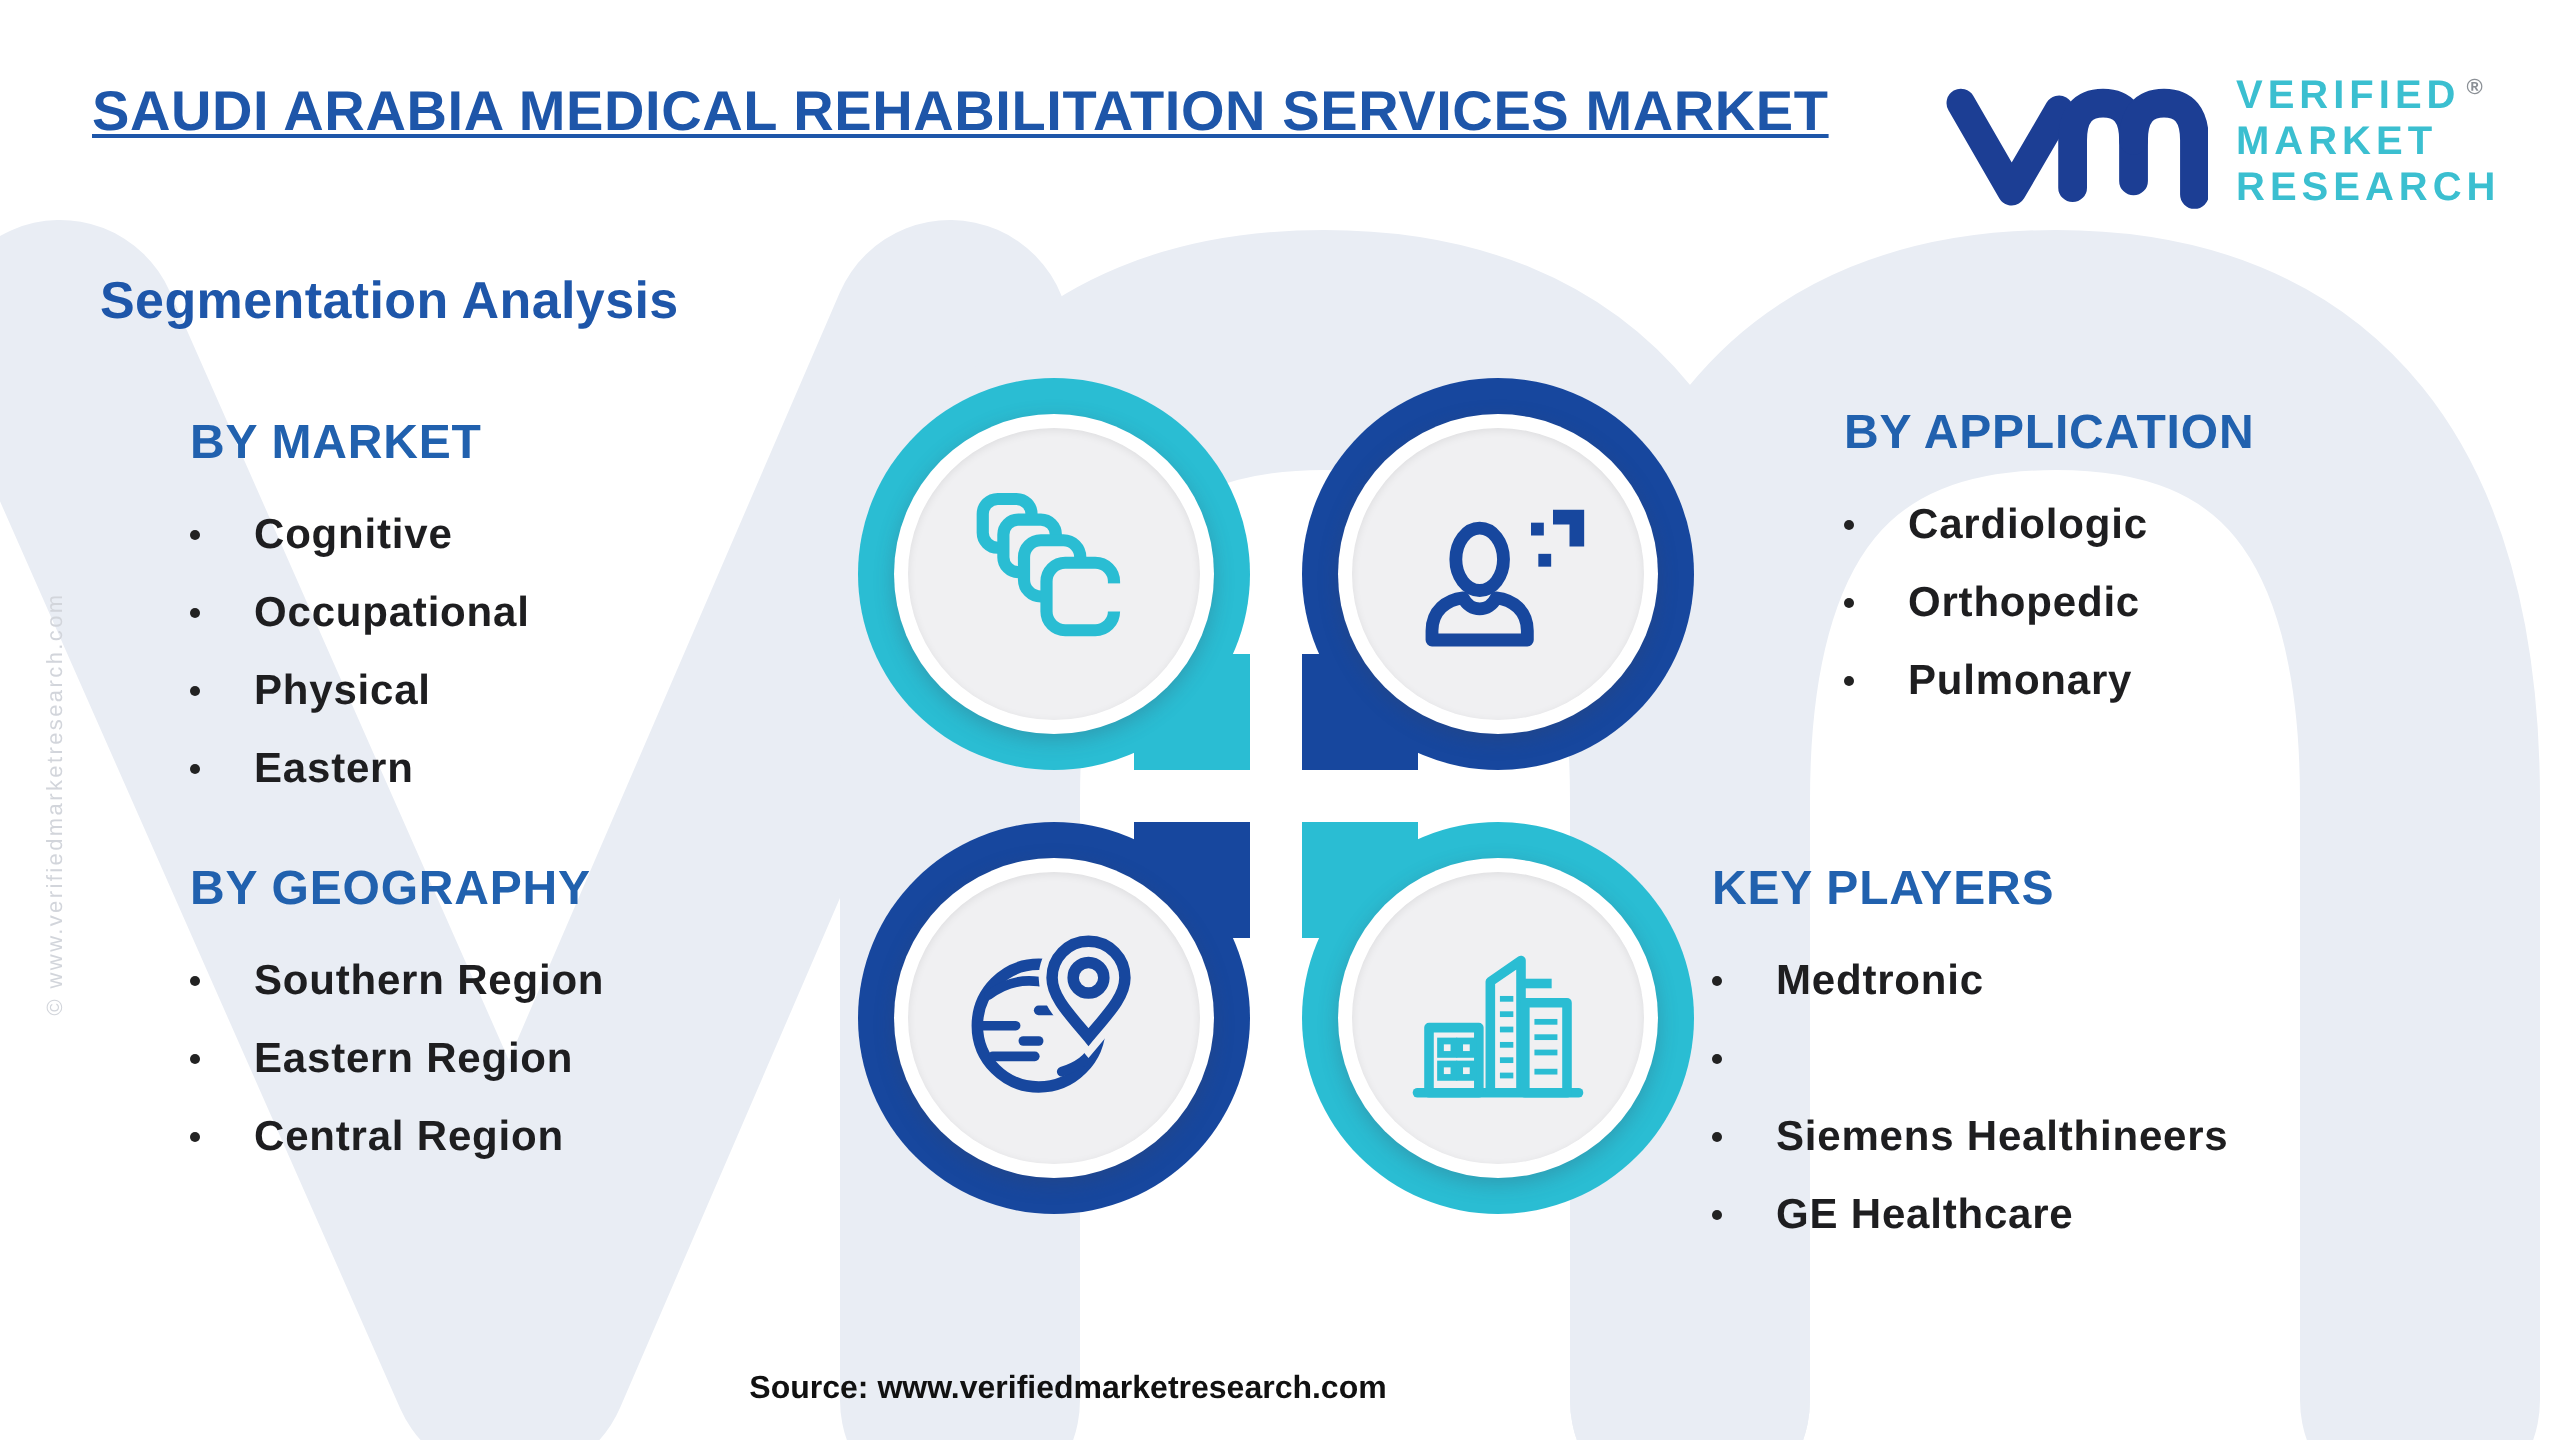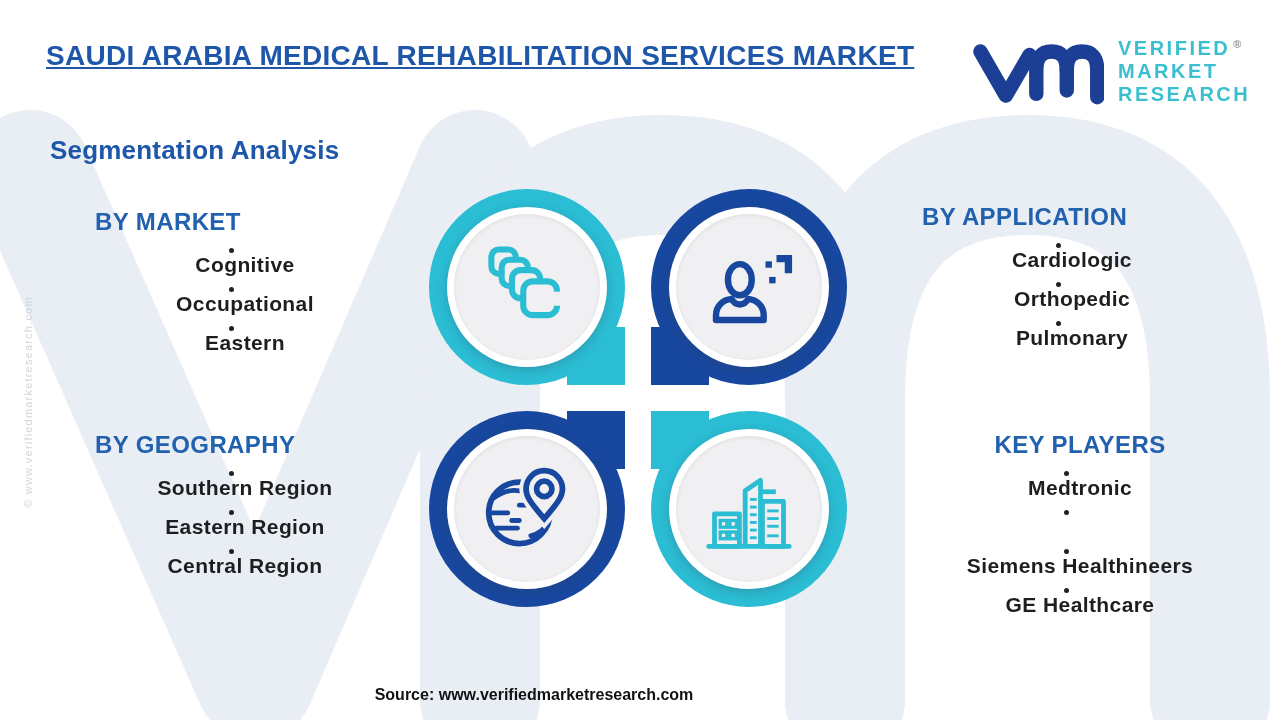--- a/index.html
+++ b/index.html
@@ -26,21 +26,21 @@
     position:absolute;left:46px;top:131px;z-index:2;
     font-size:26px;font-weight:600;letter-spacing:0.2px;
     color:var(--titleBlue);margin:4px;
   }
   .logo{position:absolute;left:972px;top:32px;z-index:2;display:flex;align-items:center;gap:14px;}
   .logo-text{font-size:20px;font-weight:700;letter-spacing:2.5px;line-height:23px;color:var(--logoTeal);}
   .logo-text .reg{font-size:11px;color:#8B9096;letter-spacing:0;vertical-align:top;position:relative;top:-4px;left:3px;}
   .panel{position:absolute;z-index:2;width:300px;}
   .panel h2{font-size:24px;font-weight:700;color:var(--headBlue);letter-spacing:0.4px;margin:0 0 12px 0;}
   .panel ul{list-style:none;margin:0;padding:0;}
-  .panel li{display:flex;align-items:center;height:39px;font-size:21px;font-weight:600;letter-spacing:0.4px;color:var(--textDark);flex-direction:column;}
+  .panel li{display:flex;align-items:center;height:39px;font-size:21px;font-weight:600;letter-spacing:0.4px;color:var(--textDark);}
   .panel li .dot{width:5px;height:5px;border-radius:50%;background:#222;margin-right:27px;flex:0 0 auto;}
   .circle-wrap{position:absolute;width:196px;height:196px;z-index:2;}
   .ring{position:absolute;inset:0;border-radius:50%;}
   .corner{position:absolute;width:58px;height:58px;}
   .teal .ring,.teal .corner{background:var(--teal);}
   .blue .ring,.blue .corner{background:var(--blue);}
   .c-tl .corner{right:0;bottom:0;}
   .c-tr .corner{left:0;bottom:0;}
   .c-bl .corner{right:0;top:0;}
   .c-br .corner{left:0;top:0;}
@@ -97,20 +97,24 @@
     <li>
         <span class="dot"></span>
         <span>Cognitive</span>
       </li>
     <li>
         <span class="dot"></span>
         <span>Occupational</span>
       </li>
     <li>
         <span class="dot"></span>
+        <span>Physical</span>
+      </li>
+    <li>
+        <span class="dot"></span>
         <span>Eastern</span>
       </li>
   </ul>
 </div>
 
 <div class="panel" style="left:95px;top:431px;">
   <h2>BY GEOGRAPHY</h2>
   <ul>
     <li>
         <span class="dot"></span>
@@ -138,21 +142,21 @@
         <span class="dot"></span>
         <span>Orthopedic</span>
       </li>
     <li>
         <span class="dot"></span>
         <span>Pulmonary</span>
       </li>
   </ul>
 </div>
 
-<div class="panel" style="left:930px;top:431px;text-align:center;">
+<div class="panel" style="left:856px;top:431px;">
   <h2>KEY PLAYERS</h2>
   <ul>
     <li>
         <span class="dot"></span>
         <span>Medtronic</span>
       </li>
     <li>
         <span class="dot"></span>
       </li>
     <li>

